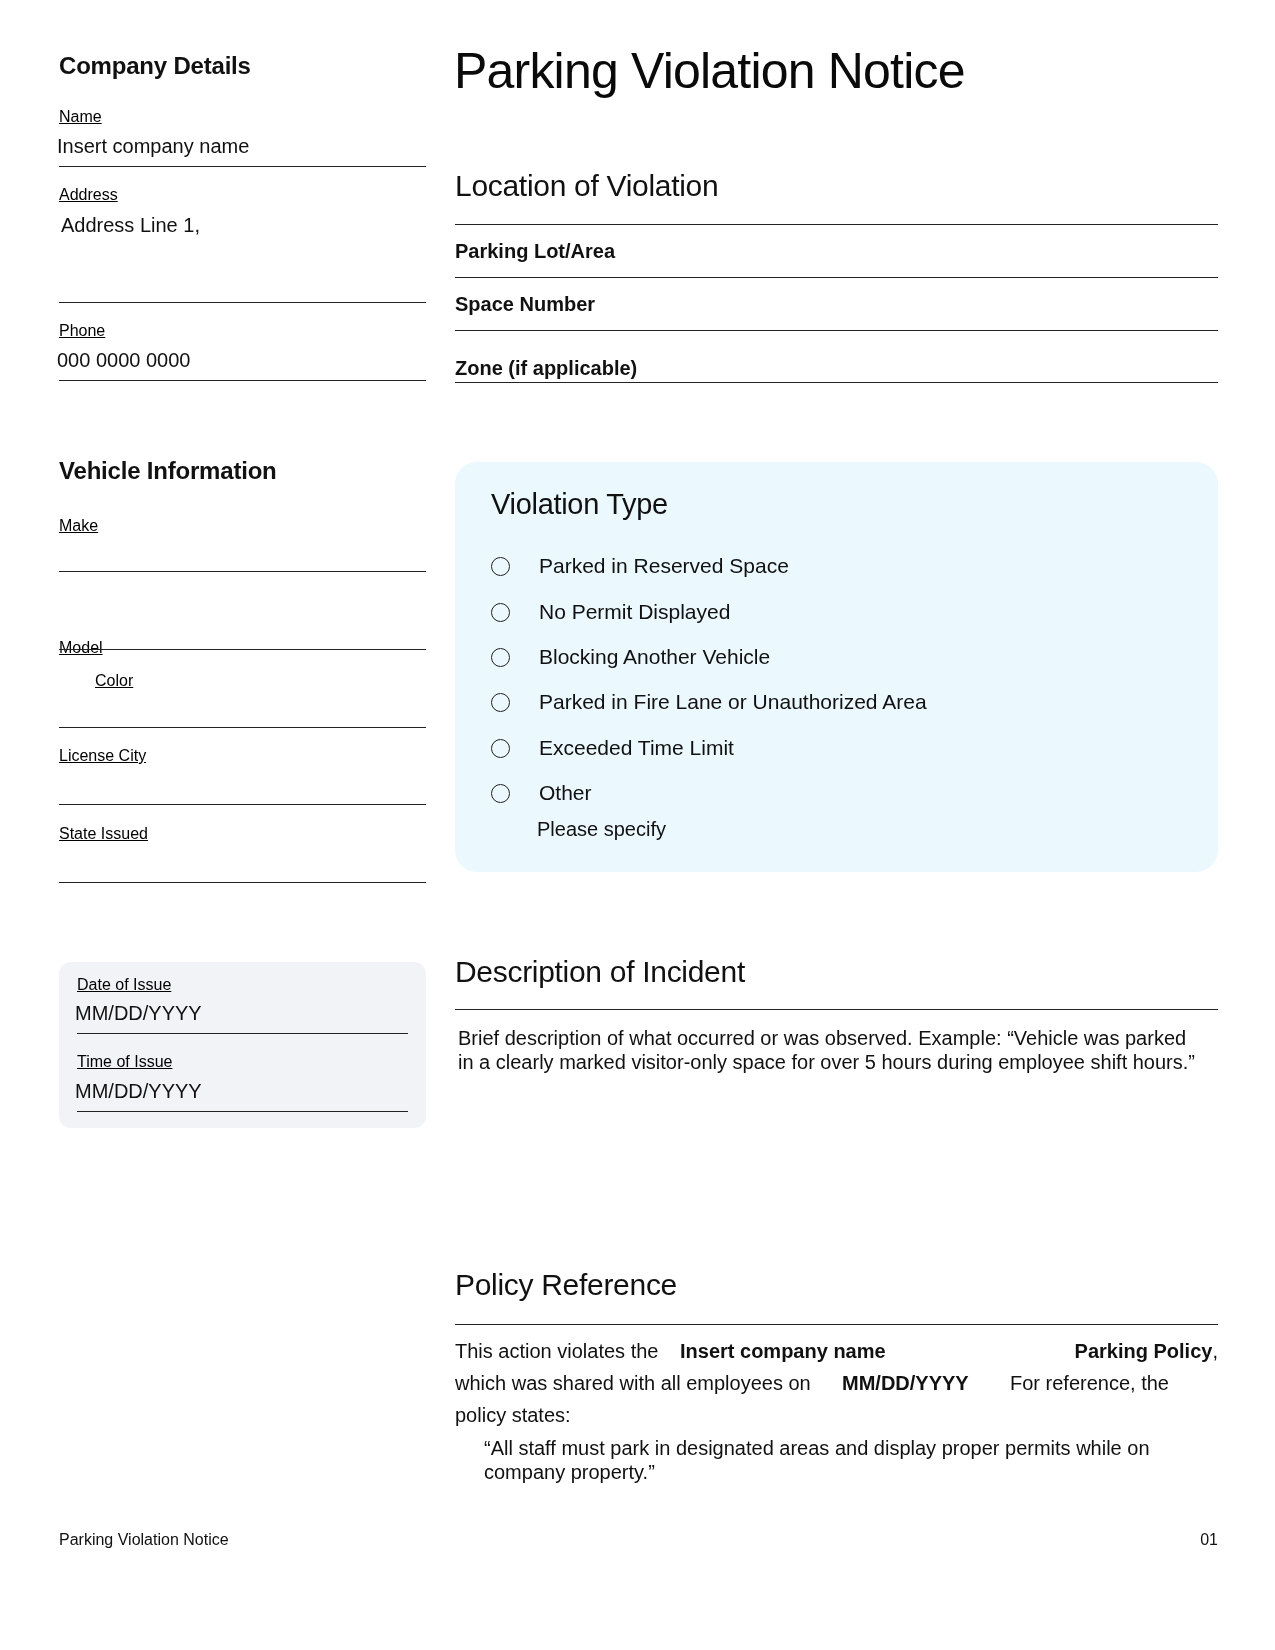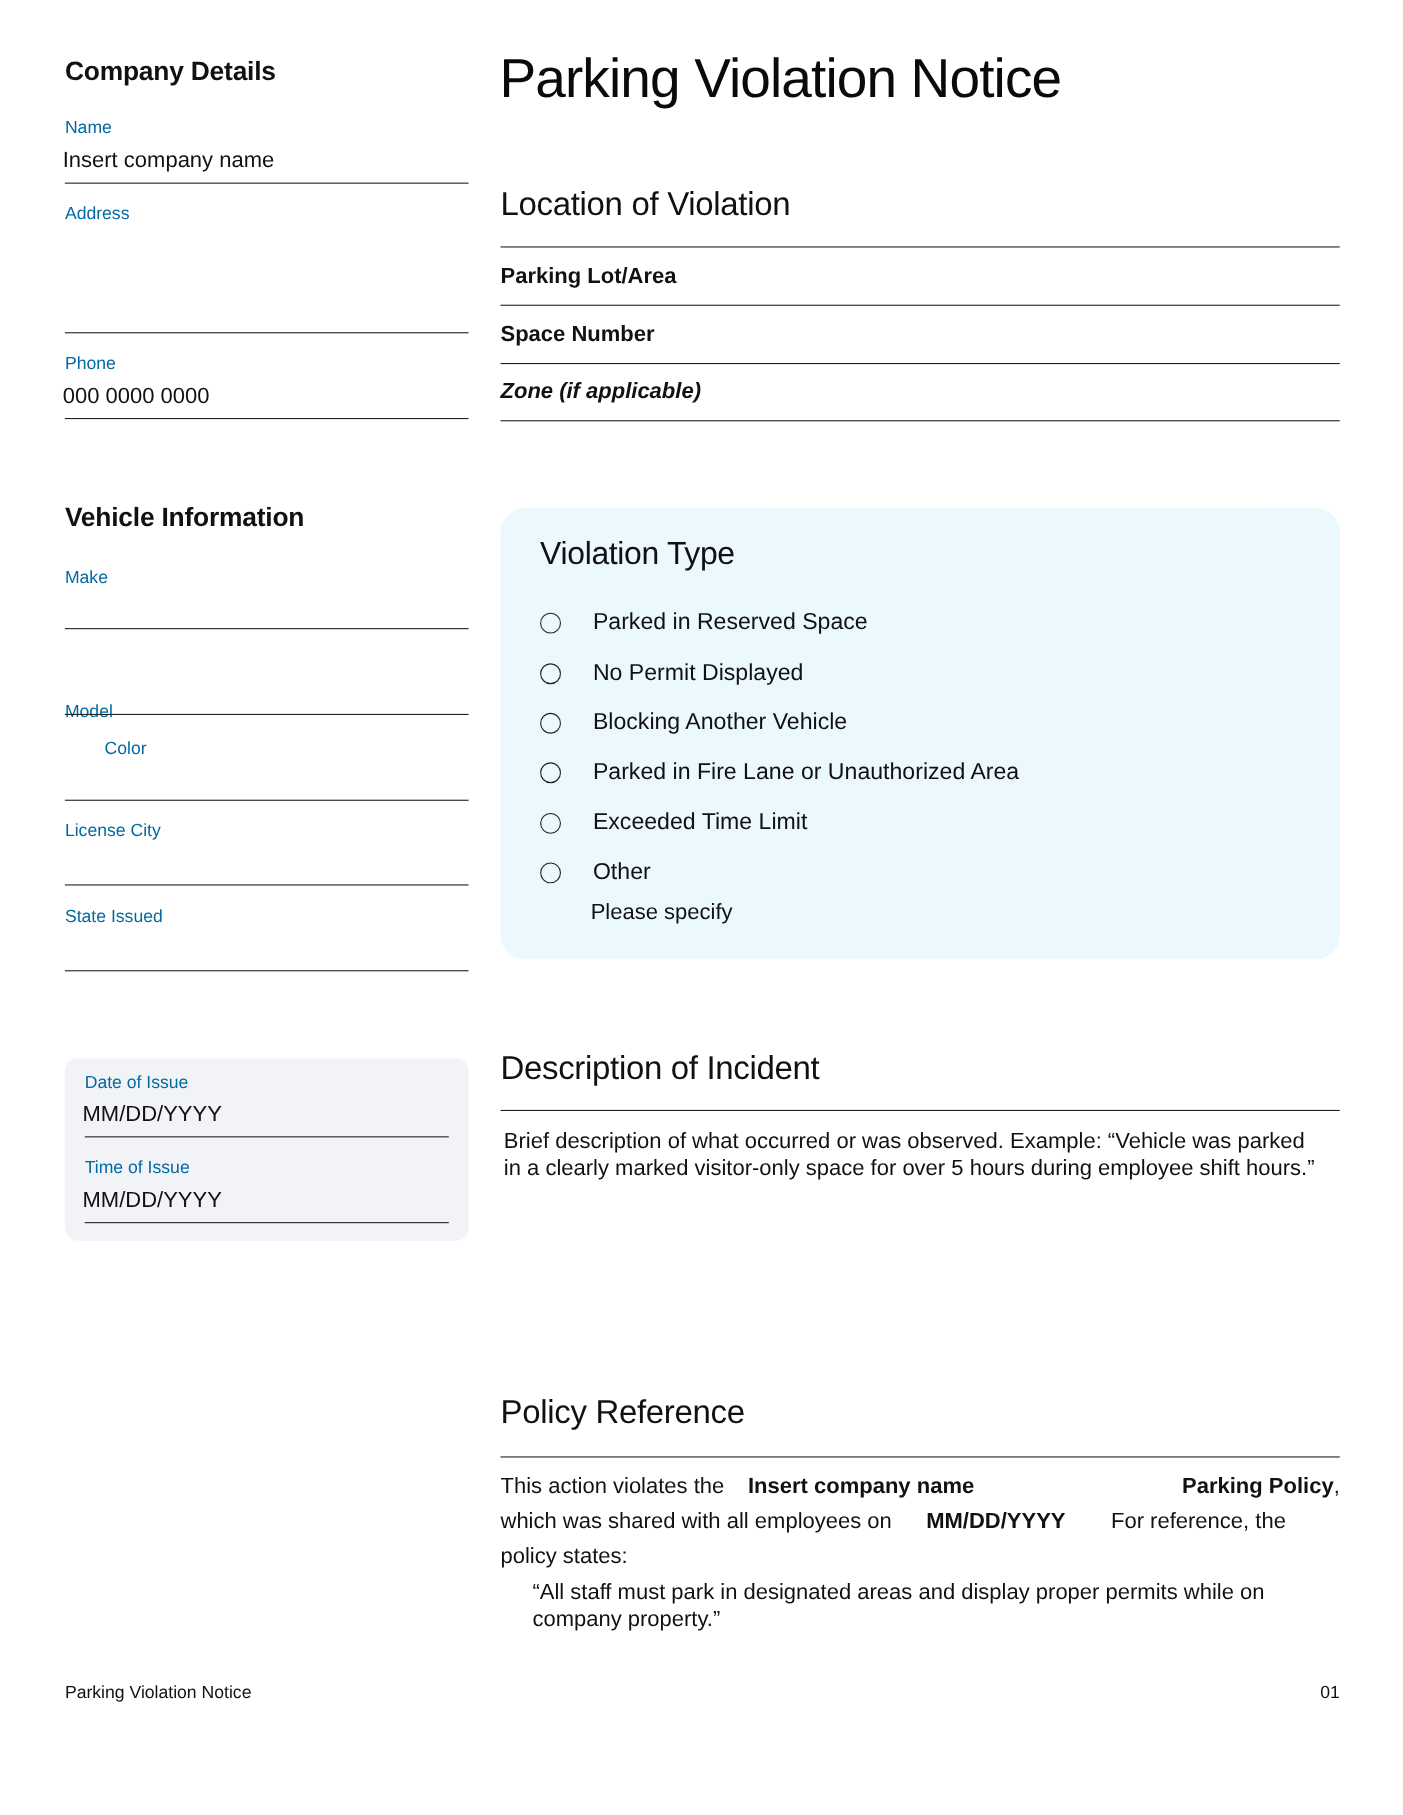--- a/index.html
+++ b/index.html
@@ -2,21 +2,21 @@
 <html><head>
 <meta charset="utf-8">
 <style>
   * { box-sizing: border-box; margin: 0; padding: 0; }
   html, body { width: 1275px; height: 1650px; background: #ffffff; }
   body { position: relative; font-family: "Liberation Sans", sans-serif; color: #111111; overflow: hidden; }
   .abs { position: absolute; }
 
   
   .sec-title { font-size: 24px; font-weight: 700; letter-spacing: -0.2px; }
-  .fld-label { font-size: 16px; color: #0369a1; }
+  .fld-label { font-size: 16px; color: #000000; text-decoration: underline; }
   .fld-value { font-size: 20px; color: #111; line-height: 25px; }
   .rule { position: absolute; height: 0; border-top: 1.5px solid #222; }
 
   
   .doc-title { font-size: 50px; font-weight: 400; letter-spacing: -0.8px; color: #0a0a0a; }
   .h2 { font-size: 30px; font-weight: 400; letter-spacing: -0.3px; color: #111; }
   .loc-label { font-size: 20px; font-weight: 700; color: #111; }
 
   .vt-box { position: absolute; left: 455px; top: 462px; width: 763px; height: 410px; background: #ebf8fd; border-radius: 22px; }
   .radio { position: absolute; width: 19px; height: 19px; border: 1.5px solid #222; border-radius: 50%; background: transparent; }
@@ -33,20 +33,21 @@
 <body>
 
 <div class="abs sec-title" style="left:59px; top:52px;">Company Details</div>
 
 <div class="abs fld-label" style="left:59px; top:108px;">Name</div>
 <div class="abs fld-value" style="left:57px; top:134px; width:369px;">Insert company name</div>
 <div class="rule" style="left:59px; top:166px; width:367px;"></div>
 
 <div class="abs fld-label" style="left:59px; top:186px;">Address</div>
 <div class="abs" style="left:61px; top:213px; width:365px; height:86px;">
+  <div class="fld-value">Address Line 1,</div>
 </div>
 <div class="rule" style="left:59px; top:302px; width:367px;"></div>
 
 <div class="abs fld-label" style="left:59px; top:322px;">Phone</div>
 <div class="abs fld-value" style="left:57px; top:348px; width:369px;">000 0000 0000</div>
 <div class="rule" style="left:59px; top:380px; width:367px;"></div>
 
 <div class="abs sec-title" style="left:59px; top:457px;">Vehicle Information</div>
 
 <div class="abs fld-label" style="left:59px; top:517px;">Make</div>
@@ -85,21 +86,21 @@
 <div class="abs" style="left:455px; top:226px; width:763px; height:50px;">
   <span class="abs loc-label" style="left:0; top:14px;">Parking Lot/Area</span>
 </div>
 <div class="rule" style="left:455px; top:277px; width:763px;"></div>
 
 <div class="abs" style="left:455px; top:279px; width:763px; height:50px;">
   <span class="abs loc-label" style="left:0; top:14px;">Space Number</span>
 </div>
 <div class="rule" style="left:455px; top:330px; width:763px;"></div>
 
-<div class="abs" style="left:455px; top:332px; width:763px; height:50px;font-style:italic;">
+<div class="abs" style="left:455px; top:344px; width:763px; height:50px;">
   <span class="abs loc-label" style="left:0; top:13px;">Zone (if applicable)</span>
 </div>
 <div class="rule" style="left:455px; top:382px; width:763px;"></div>
 
 <div class="vt-box"></div>
 <div class="abs h2" style="left:491px; top:488px; font-size:29px;">Violation Type</div>
 
 <div class="radio" style="left:491px; top:557px;"></div>
 <div class="vt-label" style="left:539px; top:554px;">Parked in Reserved Space</div>
 

